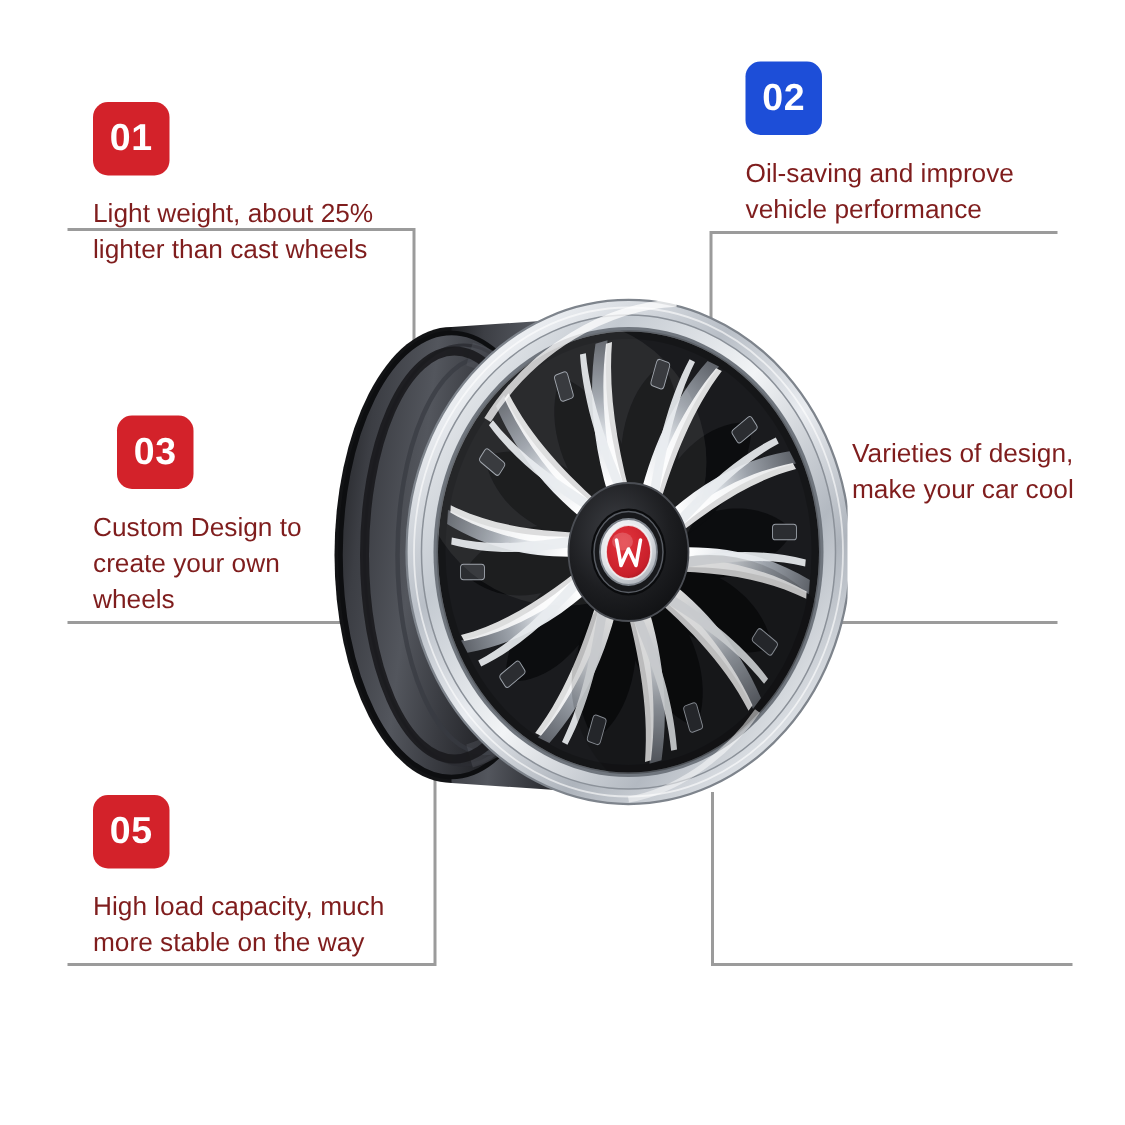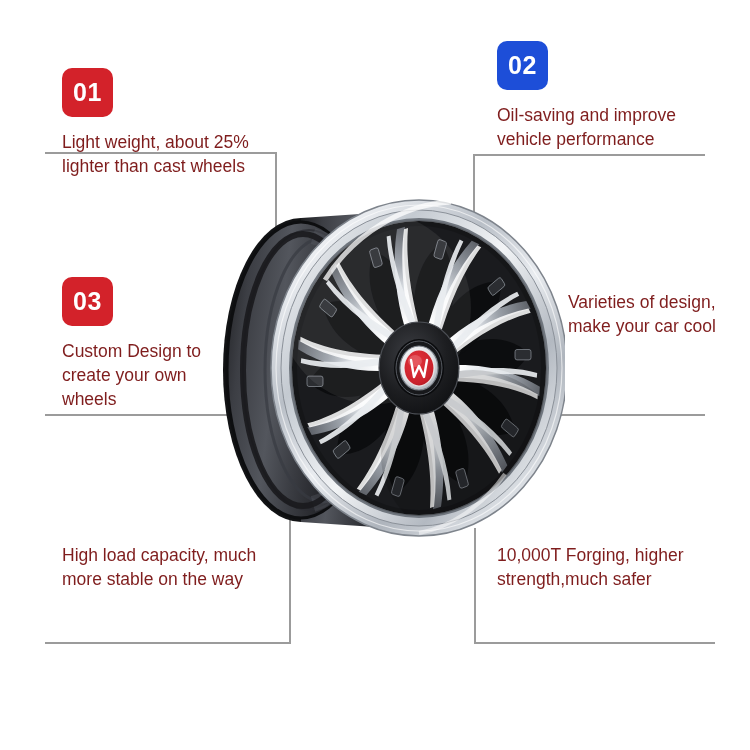--- a/index.html
+++ b/index.html
@@ -373,34 +373,33 @@
 lighter than cast wheels</div>
   </div>
 
   <div class="feature" id="feature-02">
     <div class="badge" style="background:#1d4ed8;">02</div>
     <div class="feature-text">Oil-saving and improve
 vehicle performance</div>
   </div>
 
   <div class="feature" id="feature-03">
-    <div class="badge" style="background:#d3222a;">03</div>
+    <div class="badge" style="background:#d3222a;margin-left:16px;">03</div>
     <div class="feature-text">Custom Design to
 create your own
 wheels</div>
   </div>
 
   <div class="feature" id="feature-04">
     <div class="feature-text">Varieties of design,
 make your car cool</div>
   </div>
 
   <div class="feature" id="feature-05">
+    <div class="badge" style="background:#d3222a;">05</div>
     <div class="feature-text">High load capacity, much
 more stable on the way</div>
   </div>
 
   <div class="feature" id="feature-06">
-    <div class="feature-text">10,000T Forging, higher
-strength,much safer</div>
   </div>
 
 </div>
 
 </body></html>

